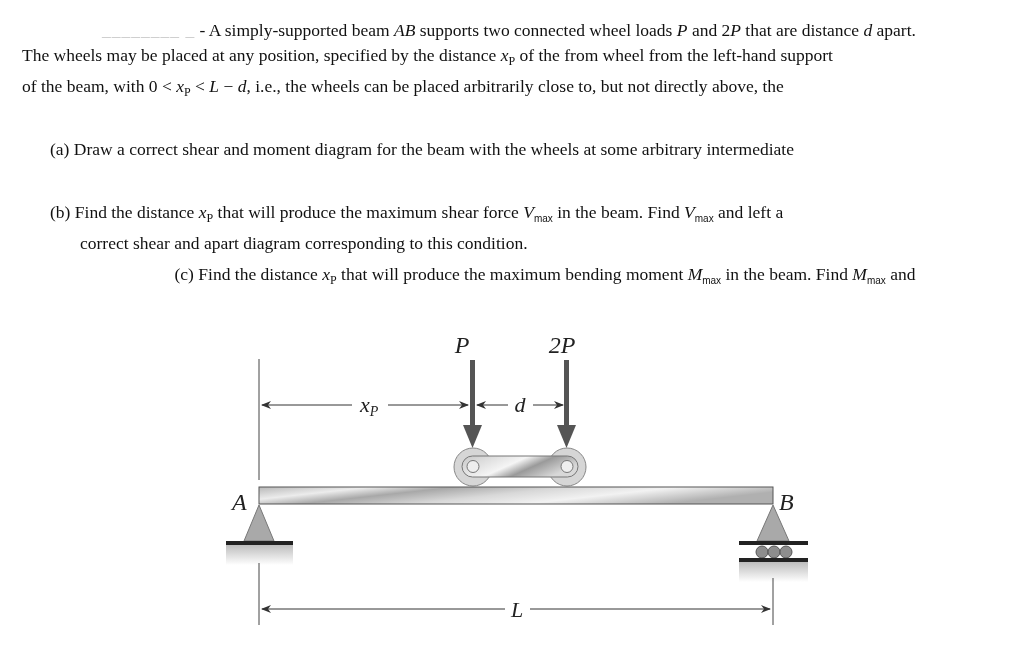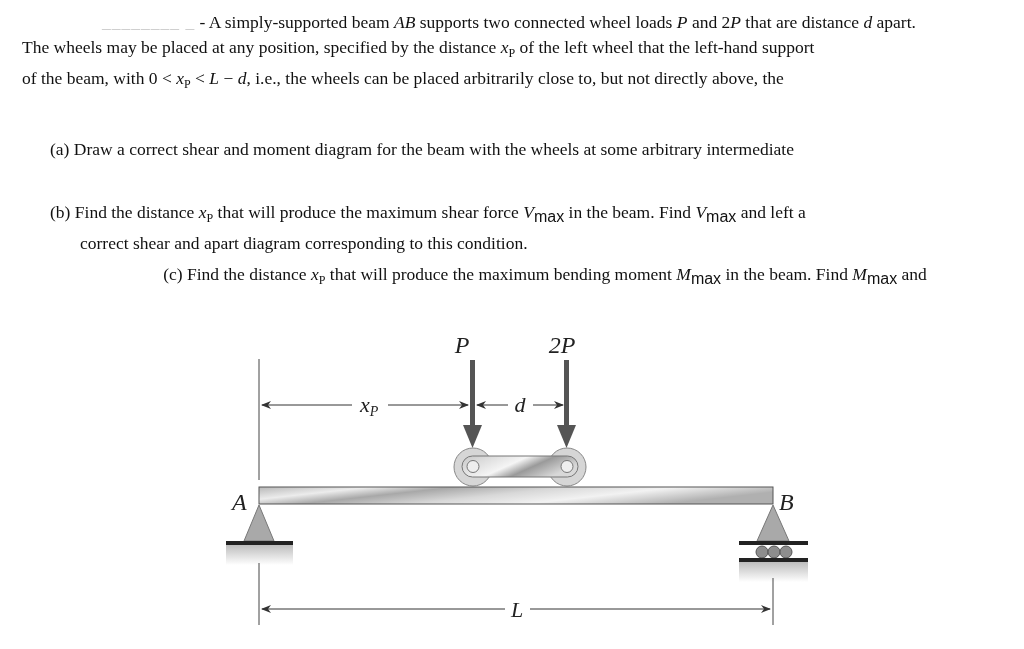--- a/index.html
+++ b/index.html
@@ -1,37 +1,37 @@
 <!DOCTYPE html>
 <html><head>
   <meta charset="utf-8">
   <style>
     html, body { margin: 0; padding: 0; background: #ffffff; }
     body { width: 1024px; height: 649px; position: relative; overflow: hidden;
            font-family: "Liberation Serif", "DejaVu Serif", serif; color: #111; }
-    .para { position: absolute; left: 22px; width: 990px; font-size: 17.5px; line-height: 25px; }
+    .para { position: absolute; left: 22px; width: 990px; font-size: 17.5px; line-height: 25px; margin-top: 8px; }
     .line { white-space: nowrap; display: block; }
     .faded { color: #c8c8c8; letter-spacing: 1px; }
     i.m { font-style: italic; }
     .sub { font-size: 12px; font-style: normal; vertical-align: -4px; }
-    .subm { font-size: 16px; font-family: "Liberation Sans", sans-serif; vertical-align: -4px; font-style: normal; }
+    .subm { font-size: 10px; font-family: "Liberation Sans", sans-serif; vertical-align: -4px; font-style: normal; }
     .item { position: absolute; left: 22px; width: 990px; font-size: 17.5px; line-height: 25px; margin-left: 28px; }
     .item .indent { padding-left: 30px; display: block; white-space: nowrap; }
     .item .first { display: block; white-space: nowrap; }
     svg text { font-family: "Liberation Serif", "DejaVu Serif", serif; }
   </style>
 </head>
 <body>
 
 <div class="para" style="top:10px;">
   <span class="line">
     <span class="faded" style="margin-left:80px;">________ _</span><span> - A simply-supported beam </span><i class="m">AB</i><span> supports two connected wheel loads </span><i class="m">P</i><span> and 2</span><i class="m">P</i><span> that are distance </span><i class="m">d</i><span> apart.</span>
   </span>
   <span class="line">
-    <span>The wheels may be placed at any position, specified by the distance </span><i class="m">x</i><i class="sub">P</i><span> of the left wheel that the left-hand support</span>
+    <span>The wheels may be placed at any position, specified by the distance </span><i class="m">x</i><i class="sub">P</i><span> of the from wheel from the left-hand support</span>
   </span>
   <span class="line">
     <span>of the beam, with 0 &lt; </span><i class="m">x</i><i class="sub">P</i><span> &lt; </span><i class="m">L</i><span> − </span><i class="m">d</i><span>, i.e., the wheels can be placed arbitrarily close to, but not directly above, the</span>
   </span>
 </div>
 
 <div class="item" style="top:137px;">
   <span class="first"><span>(a) </span><span>Draw a correct shear and moment diagram for the beam with the wheels at some arbitrary intermediate</span></span>
 </div>
 

